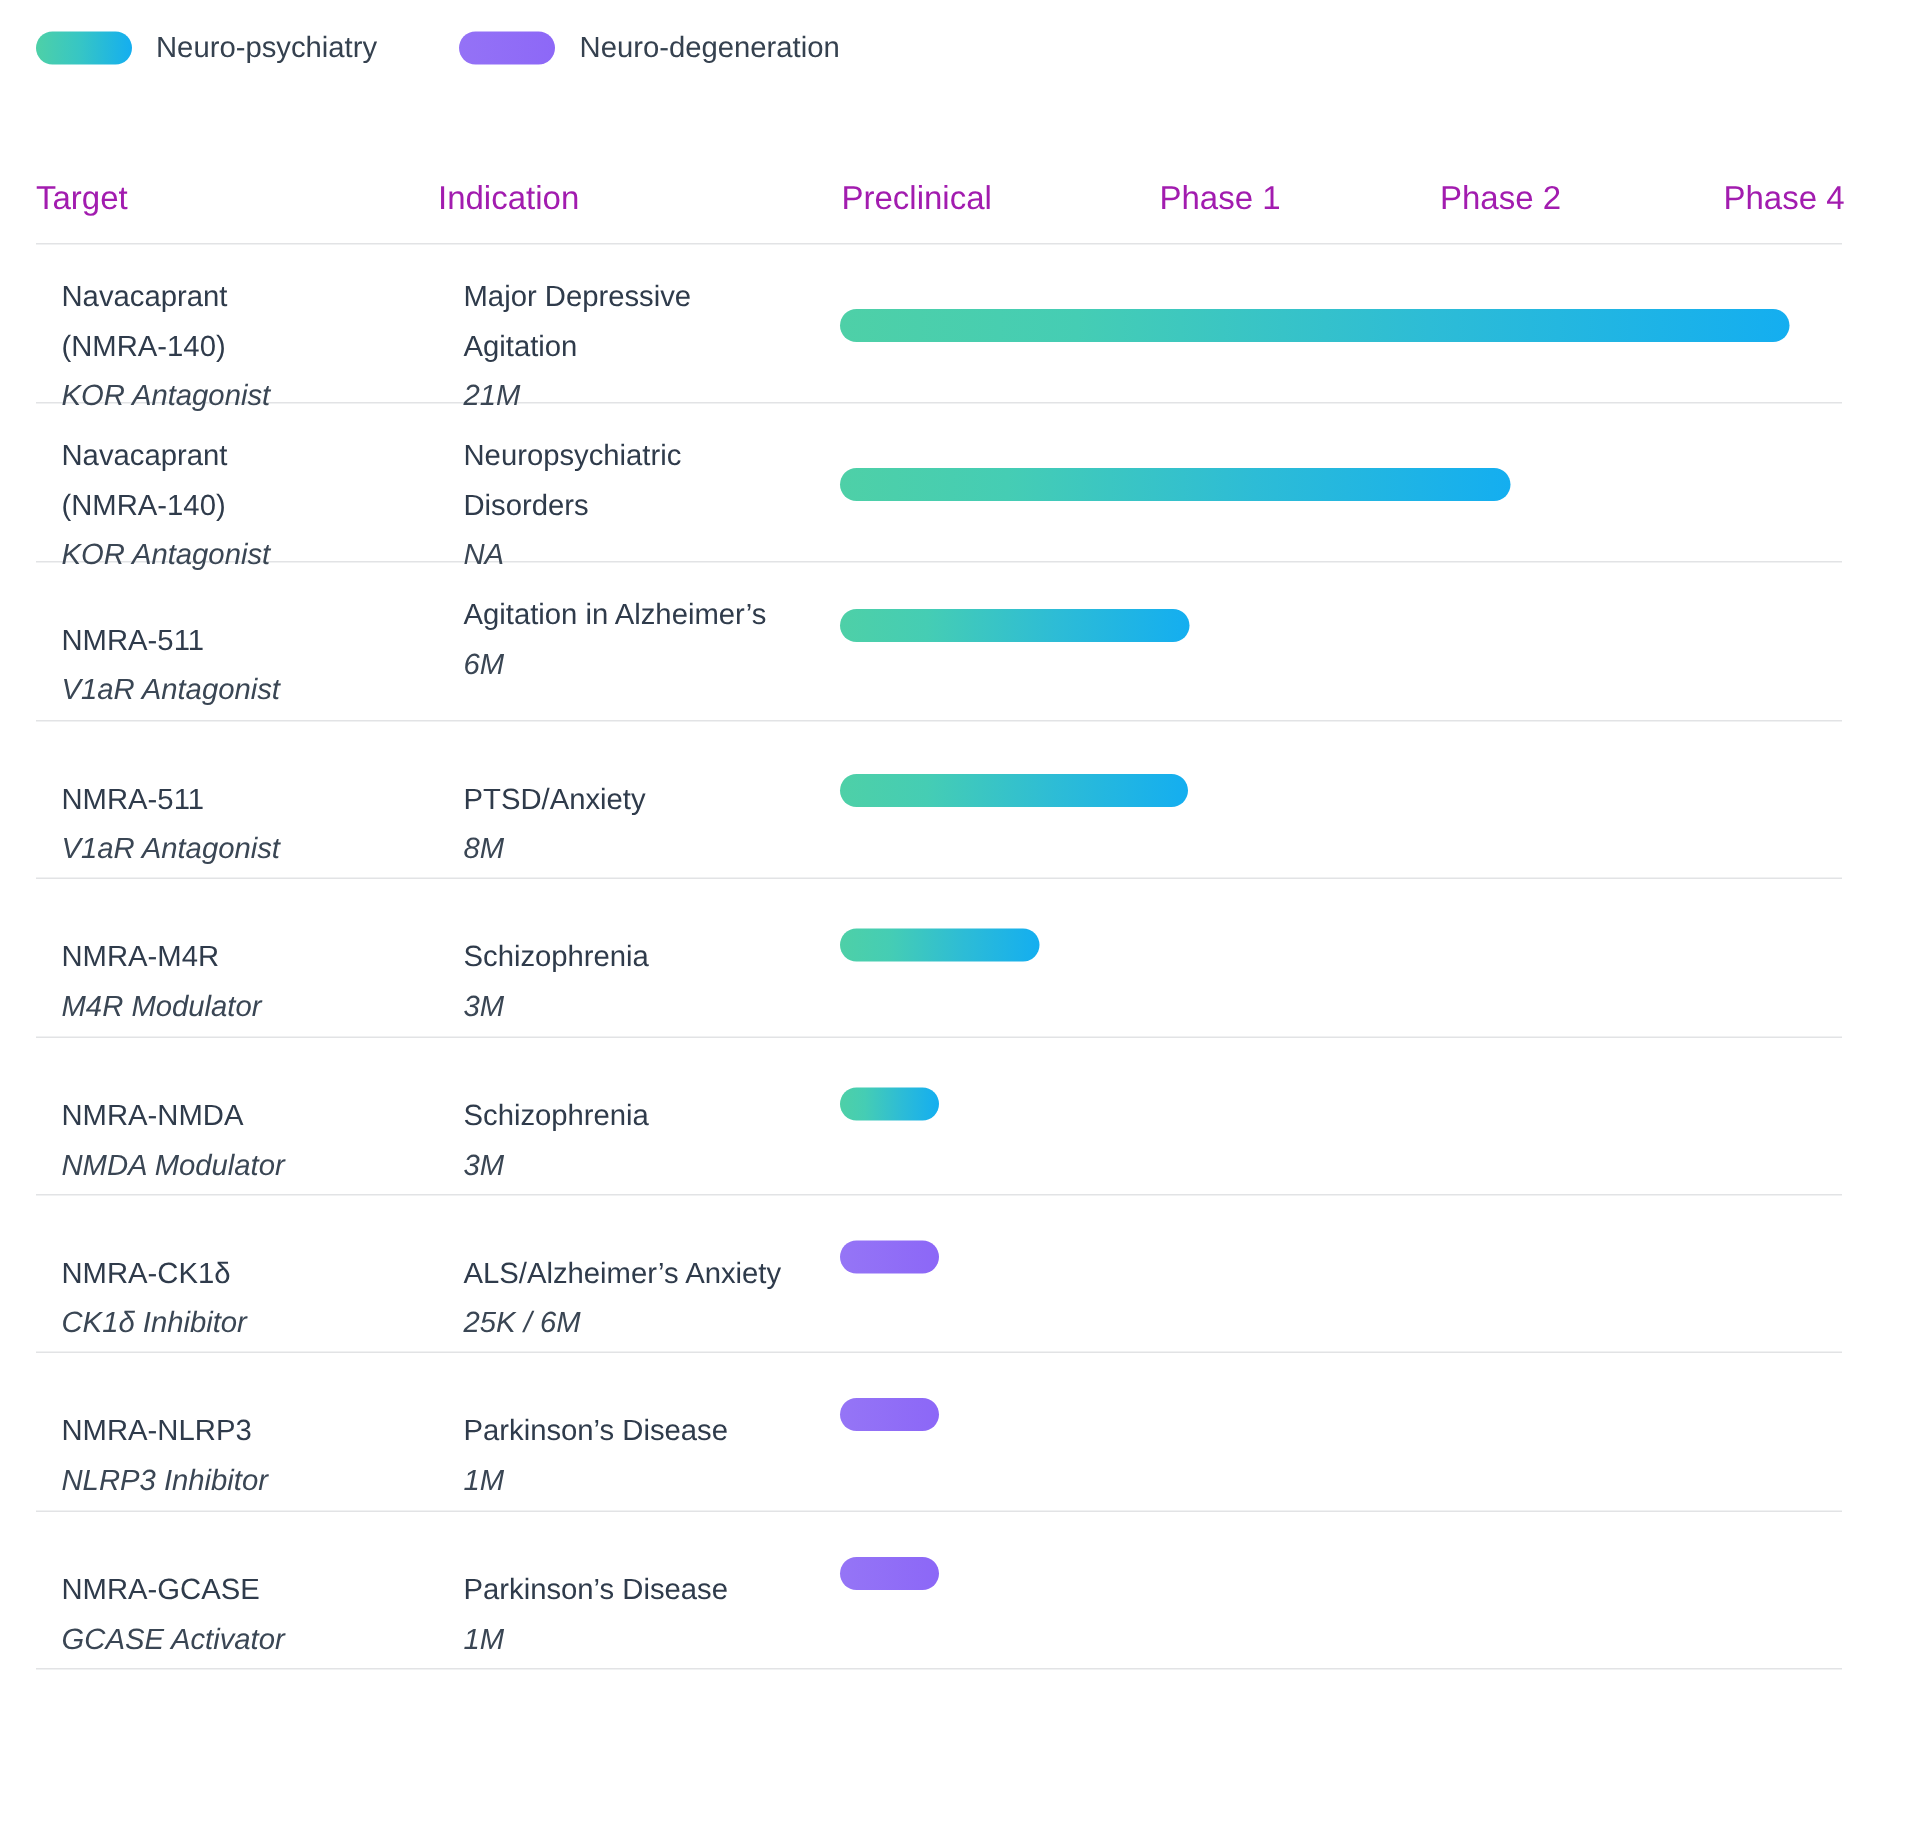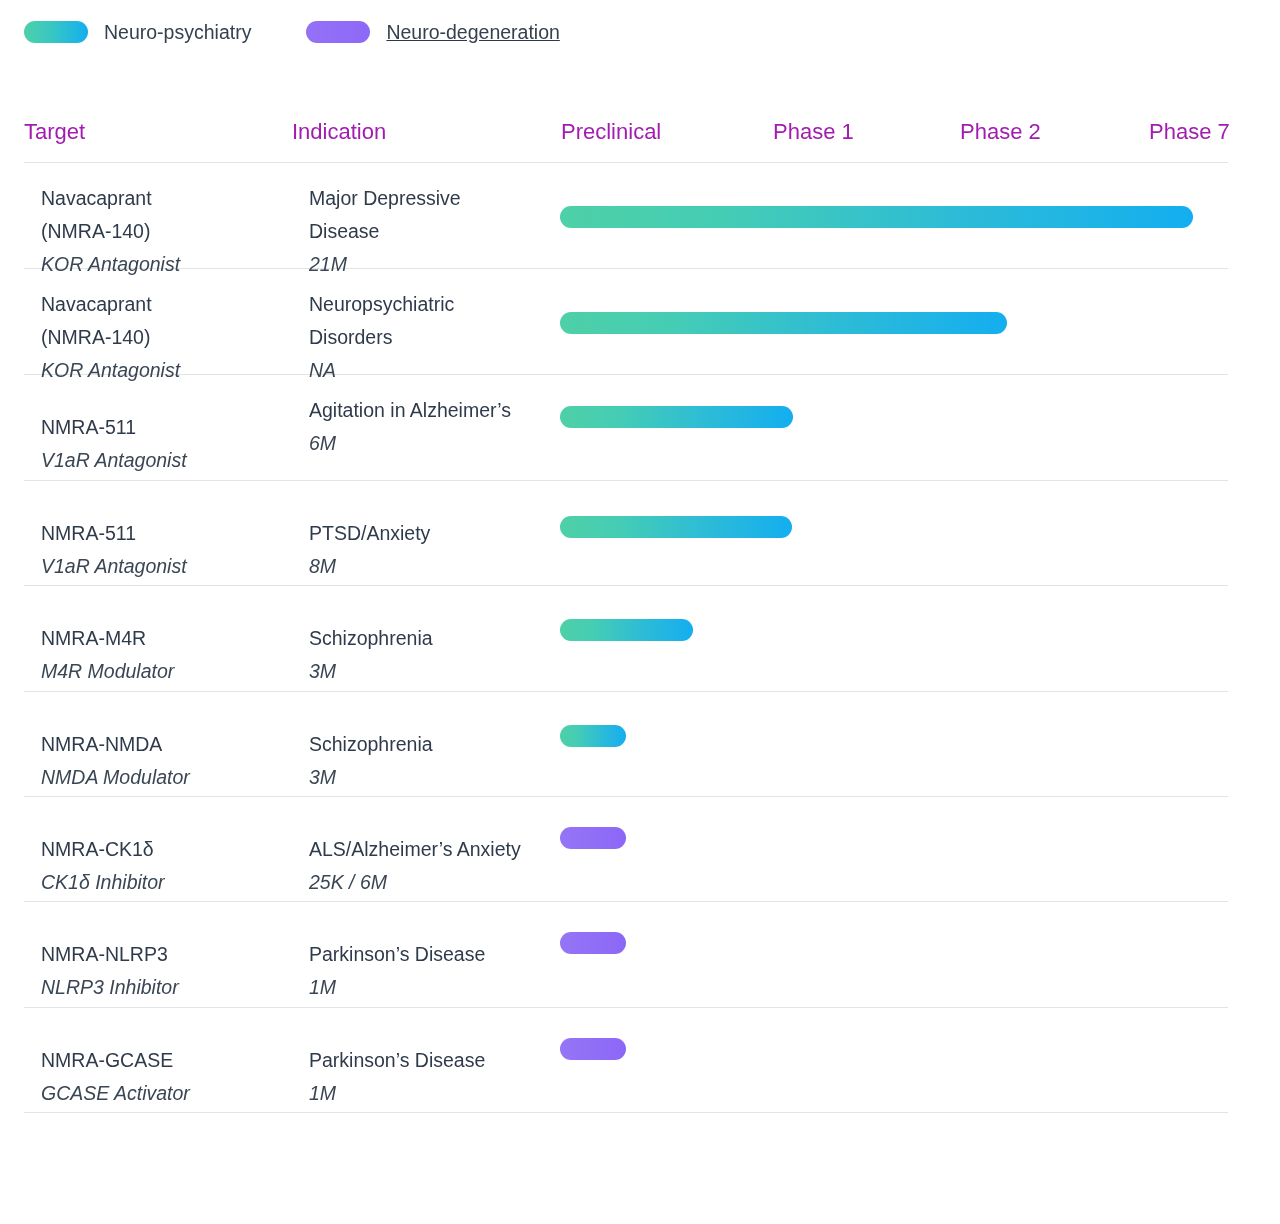--- a/index.html
+++ b/index.html
@@ -31,21 +31,20 @@
     display: flex;
     align-items: center;
     height: 30px;
   }
   .legend-item {
     display: flex;
     align-items: center;
   }
   .legend-item + .legend-item {
     margin-left: 55px;
-    text-decoration: underline;
   }
   .legend-swatch {
     width: 64px;
     height: 22px;
     border-radius: 11px;
     flex: 0 0 auto;
   }
   .legend-swatch.psych {
     background: linear-gradient(90deg, #4ed0a7 0%, #37c6c4 45%, #14aef0 100%);
   }
@@ -155,36 +154,36 @@
   </div>
 
   <div class="table">
 
     <div class="thead">
       <div class="th th-target">Target</div>
       <div class="th th-indication">Indication</div>
       <div class="th th-preclinical">Preclinical</div>
       <div class="th th-phase1">Phase 1</div>
       <div class="th th-phase2">Phase 2</div>
-      <div class="th th-phase3">Phase 7</div>
+      <div class="th th-phase3">Phase 4</div>
     </div>
 
     <div class="divider"></div>
 
     <div id="rows-container">
         <div class="row" style="height: 105px;">
           <div class="row-inner">
             <div class="cell-target" style="top: 19px;">
               <div>Navacaprant</div>
               <div>(NMRA-140)</div>
               <div class="sub">KOR Antagonist</div>
             </div>
             <div class="cell-indication" style="top: 19px;">
               <div>Major Depressive</div>
-              <div>Disease</div>
+              <div>Agitation</div>
               <div class="sub">21M</div>
             </div>
             <div class="bar-track">
               <div class="bar psych" style="left: 0px; top: 43px; width: 633px;"></div>
             </div>
           </div>
         </div>
         <div class="divider"></div>
         <div class="row" style="height: 105px;">
           <div class="row-inner">

